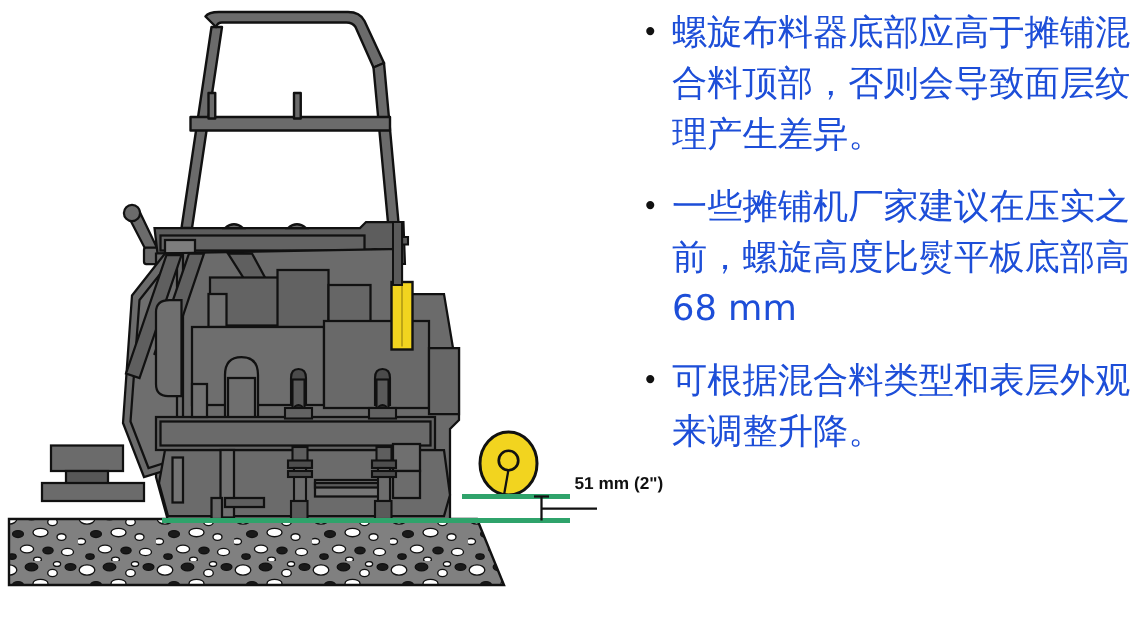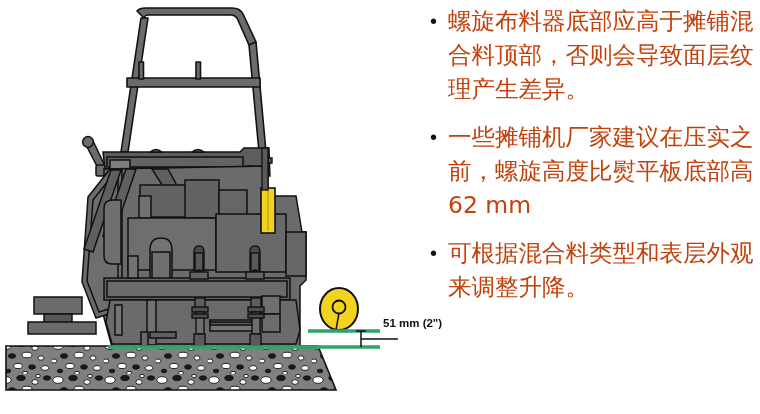--- a/index.html
+++ b/index.html
@@ -50,21 +50,21 @@
     font-size: 20px;
     line-height: 34px;
     color: #111111;
     box-sizing: border-box;
   }
   .bullet-text {
     flex: 1 1 auto;
     font-family: "DejaVu Sans", "Liberation Sans", sans-serif;
     font-size: 23.5px;
     line-height: 34px;
-    color: #c2410c;
+    color: #1d4ed8;
     letter-spacing: 0px;
     word-break: break-word;
   }
   .bullet-item.b1 { margin-top: 4px; }
   .bullet-item.b2 { margin-top: 2px; }
   .bullet-item.b3 { margin-top: 2px; }
 </style>
 </head>
 <body style="background: rgb(255, 255, 255);">
 
@@ -240,21 +240,21 @@
 
 <div id="bullet-panel">
 
   <div class="bullet-item b1">
     <span class="bullet-marker">•</span>
     <span class="bullet-text">螺旋布料器底部应高于摊铺混合料顶部，否则会导致面层纹理产生差异。</span>
   </div>
 
   <div class="bullet-item b2">
     <span class="bullet-marker">•</span>
-    <span class="bullet-text">一些摊铺机厂家建议在压实之前，螺旋高度比熨平板底部高 62 mm</span>
+    <span class="bullet-text">一些摊铺机厂家建议在压实之前，螺旋高度比熨平板底部高 68 mm</span>
   </div>
 
   <div class="bullet-item b3">
     <span class="bullet-marker">•</span>
     <span class="bullet-text">可根据混合料类型和表层外观来调整升降。</span>
   </div>
 
 </div>
 
 </body></html>

